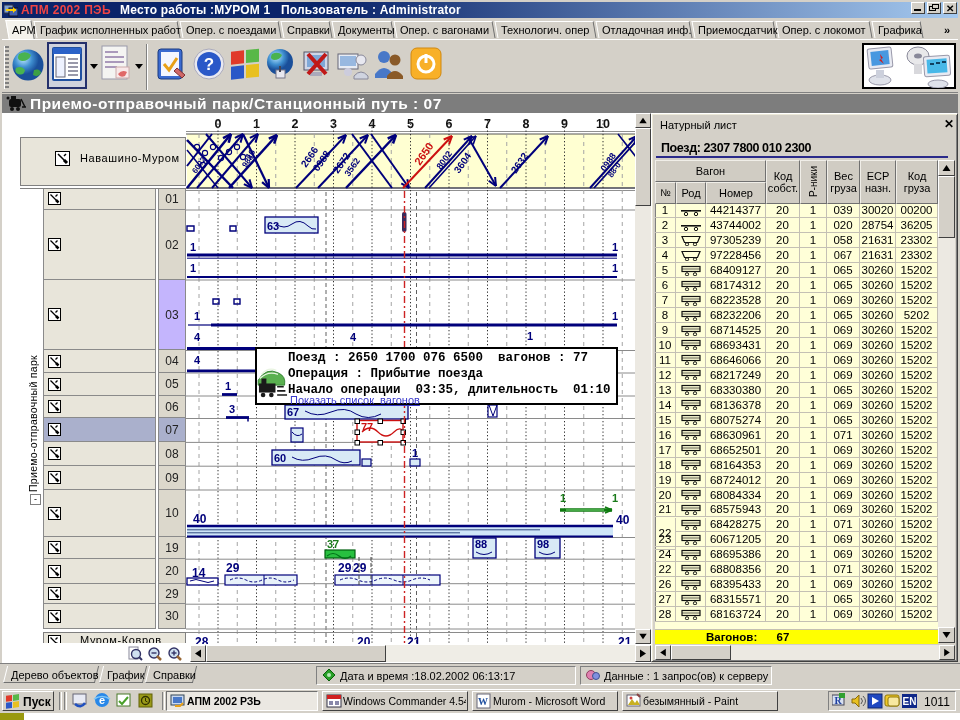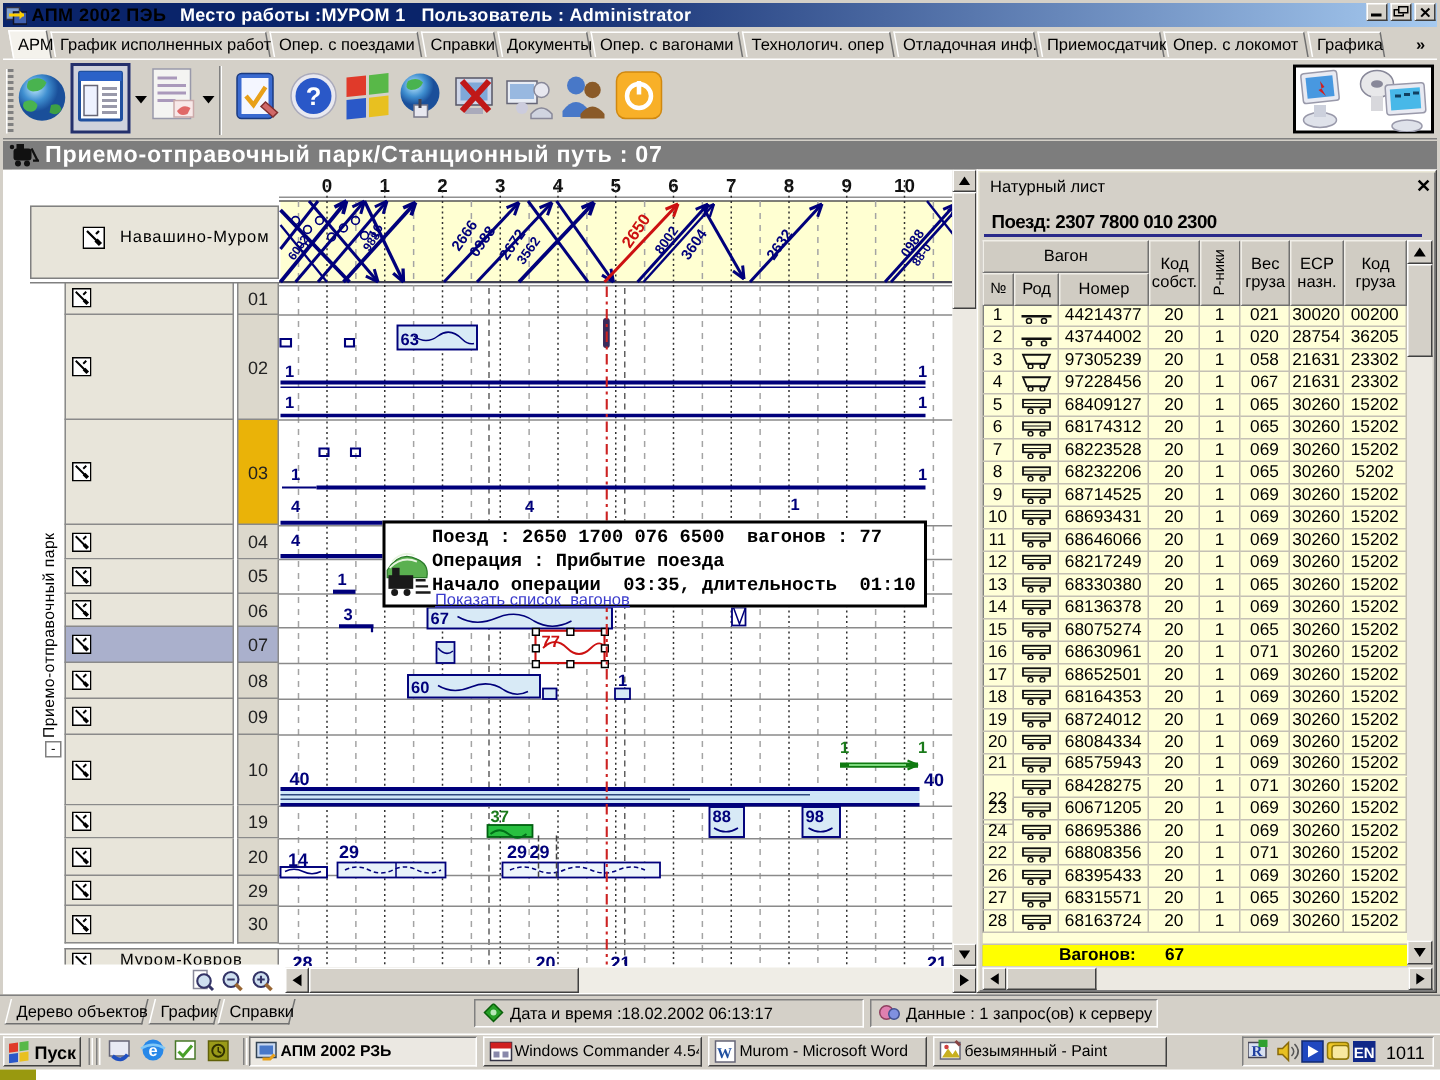--- a/index.html
+++ b/index.html
@@ -12,21 +12,21 @@
 <body>
 
 <div class="a" style="left:0;top:0;width:960px;height:720px;background:#d4d0c8"></div>
 <div class="a" style="left:2px;top:2px;width:956px;height:16px;background:linear-gradient(90deg,#0a246a 0%,#0a246a 35%,#a6caf0 100%)"></div>
 <svg class="a" style="left:4px;top:3px" width="14" height="14" viewBox="0 0 14 14">
 <rect x="0" y="2" width="9" height="8" fill="#7f9fd0" stroke="#334"></rect>
 <rect x="5" y="5" width="9" height="8" fill="#4060b0" stroke="#112"></rect>
 <path d="M2 7 L12 7" stroke="#ffd000" stroke-width="2"></path>
 <path d="M9 4 l3 3 -3 3" fill="#ffd000"></path>
 </svg>
-<div class="a" style="left:21px;top:3px;color:#000000;font-weight:bold;font-size:12px;letter-spacing:.3px">АПМ 2002 ПЭЬ</div>
+<div class="a" style="left:21px;top:3px;color:#ef4444;font-weight:bold;font-size:12px;letter-spacing:.3px">АПМ 2002 ПЭЬ</div>
 <div class="a" style="left:120px;top:3px;color:#fff;font-weight:bold;font-size:12px;letter-spacing:.2px">Место работы :МУРОМ 1&nbsp;&nbsp; Пользователь : Administrator</div>
 <div class="a btn" style="left:911px;top:2px;width:14px;height:12px"></div>
 <div class="a btn" style="left:926.5px;top:2px;width:14px;height:12px"></div>
 <div class="a btn" style="left:943px;top:2px;width:14px;height:12px"></div>
 <div class="a" style="left:913.5px;top:9px;width:7px;height:2px;background:#000"></div>
 <div class="a" style="left:929px;top:6px;width:7px;height:5px;border:1px solid #000;background:#d4d0c8"></div>
 <div class="a" style="left:932px;top:4px;width:7px;height:5px;border:1px solid #000;background:#d4d0c8"></div>
 <div class="a" style="left:946px;top:2.5px;font-size:10px;font-weight:bold;color:#000">✕</div>
 <div class="a" style="left:2px;top:19px;width:956px;height:21px;background:#d4d0c8"></div>
 <div class="a" style="left:7px;top:20px;width:26px;height:19px;background:#f4f2ec;border-top:1px solid #fff;border-left:1px solid #fff;border-right:1px solid #707070;transform:skewX(10deg);z-index:2"></div>
@@ -198,21 +198,21 @@
 </svg>
   </div>
 <div class="a" style="left:158px;top:210px;width:28px;height:70px;background:#dcd8cc;border:1px solid #8a8a8a;border-top:none;font-size:12px;display:flex;align-items:center;justify-content:center;color:#222">02</div>
 <div class="a" style="left:43px;top:280px;width:113px;height:70px;background:#e8e5da;border:1px solid #8a8a8a;border-top:none">
     <svg width="13" height="13" viewBox="0 0 13 13" style="position:absolute;left:4px;top:28px">
 <rect x="0.5" y="0.5" width="12" height="12" fill="#fff" stroke="#000"></rect>
 <path d="M2.5 2.5 l7 7 M9.5 2.5 l-2 2" stroke="#000" stroke-width="1.3"></path>
 <path d="M8 8 l2.5 2.5" stroke="#000" stroke-width="2.5"></path>
 </svg>
   </div>
-<div class="a" style="left:158px;top:280px;width:28px;height:70px;background:#eab308;border:1px solid #8a8a8a;border-top:none;font-size:12px;display:flex;align-items:center;justify-content:center;color:#222">03</div>
+<div class="a" style="left:158px;top:280px;width:28px;height:70px;background:#c4b5fd;border:1px solid #8a8a8a;border-top:none;font-size:12px;display:flex;align-items:center;justify-content:center;color:#222">03</div>
 <div class="a" style="left:43px;top:350px;width:113px;height:23px;background:#e8e5da;border:1px solid #8a8a8a;border-top:none">
     <svg width="13" height="13" viewBox="0 0 13 13" style="position:absolute;left:4px;top:5px">
 <rect x="0.5" y="0.5" width="12" height="12" fill="#fff" stroke="#000"></rect>
 <path d="M2.5 2.5 l7 7 M9.5 2.5 l-2 2" stroke="#000" stroke-width="1.3"></path>
 <path d="M8 8 l2.5 2.5" stroke="#000" stroke-width="2.5"></path>
 </svg>
   </div>
 <div class="a" style="left:158px;top:350px;width:28px;height:23px;background:#dcd8cc;border:1px solid #8a8a8a;border-top:none;font-size:12px;display:flex;align-items:center;justify-content:center;color:#222">04</div>
 <div class="a" style="left:43px;top:373px;width:113px;height:23px;background:#e8e5da;border:1px solid #8a8a8a;border-top:none">
     <svg width="13" height="13" viewBox="0 0 13 13" style="position:absolute;left:4px;top:5px">
@@ -602,21 +602,21 @@
 <div class="a" style="left:676px;top:203.5px;width:30px;height:14.95px;border-right:1px solid #c4c0b4;border-bottom:1px solid #c4c0b4;z-index:4;font-size:11.5px;color:#000;display:flex;align-items:center;justify-content:center;overflow:hidden">
     <svg width="22" height="11" viewBox="0 0 22 11">
       <path d="M1 5 h20 v1.6 h-20z" fill="#111"></path>
       <circle cx="6" cy="9" r="1.7" fill="none" stroke="#111"></circle>
       <circle cx="16" cy="9" r="1.7" fill="none" stroke="#111"></circle>
     </svg>
   </div>
 <div class="a" style="left:706px;top:203.5px;width:60px;height:14.95px;border-right:1px solid #c4c0b4;border-bottom:1px solid #c4c0b4;z-index:4;font-size:11.5px;color:#000;display:flex;align-items:center;justify-content:center;overflow:hidden">44214377</div>
 <div class="a" style="left:766px;top:203.5px;width:34px;height:14.95px;border-right:1px solid #c4c0b4;border-bottom:1px solid #c4c0b4;z-index:4;font-size:11.5px;color:#000;display:flex;align-items:center;justify-content:center;overflow:hidden">20</div>
 <div class="a" style="left:800px;top:203.5px;width:27px;height:14.95px;border-right:1px solid #c4c0b4;border-bottom:1px solid #c4c0b4;z-index:4;font-size:11.5px;color:#000;display:flex;align-items:center;justify-content:center;overflow:hidden">1</div>
-<div class="a" style="left:827px;top:203.5px;width:33px;height:14.95px;border-right:1px solid #c4c0b4;border-bottom:1px solid #c4c0b4;z-index:4;font-size:11.5px;color:#000;display:flex;align-items:center;justify-content:center;overflow:hidden">021</div>
+<div class="a" style="left:827px;top:203.5px;width:33px;height:14.95px;border-right:1px solid #c4c0b4;border-bottom:1px solid #c4c0b4;z-index:4;font-size:11.5px;color:#000;display:flex;align-items:center;justify-content:center;overflow:hidden">039</div>
 <div class="a" style="left:860px;top:203.5px;width:36px;height:14.95px;border-right:1px solid #c4c0b4;border-bottom:1px solid #c4c0b4;z-index:4;font-size:11.5px;color:#000;display:flex;align-items:center;justify-content:center;overflow:hidden">30020</div>
 <div class="a" style="left:896px;top:203.5px;width:42px;height:14.95px;border-right:1px solid #c4c0b4;border-bottom:1px solid #c4c0b4;z-index:4;font-size:11.5px;color:#000;display:flex;align-items:center;justify-content:center;overflow:hidden">00200</div>
 <div class="a" style="left:655px;top:218.4px;width:21px;height:14.95px;border-right:1px solid #c4c0b4;border-bottom:1px solid #c4c0b4;z-index:4;font-size:11.5px;color:#000;display:flex;align-items:center;justify-content:center;overflow:hidden">2</div>
 <div class="a" style="left:676px;top:218.4px;width:30px;height:14.95px;border-right:1px solid #c4c0b4;border-bottom:1px solid #c4c0b4;z-index:4;font-size:11.5px;color:#000;display:flex;align-items:center;justify-content:center;overflow:hidden">
     <svg width="22" height="11" viewBox="0 0 22 11">
       <path d="M1 5 h20 v1.6 h-20z" fill="#111"></path>
       <circle cx="6" cy="9" r="1.7" fill="none" stroke="#111"></circle>
       <circle cx="16" cy="9" r="1.7" fill="none" stroke="#111"></circle>
     </svg>
   </div>

